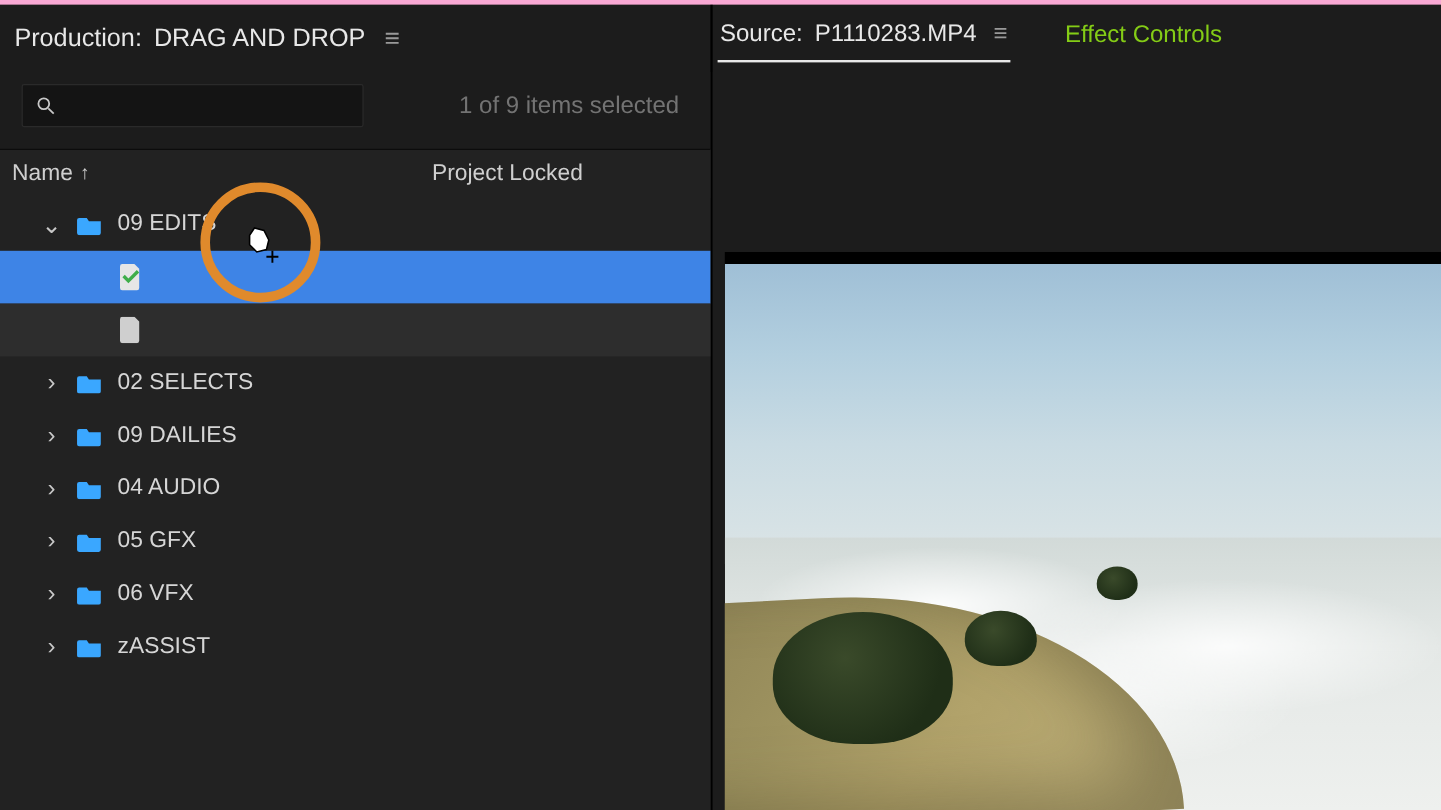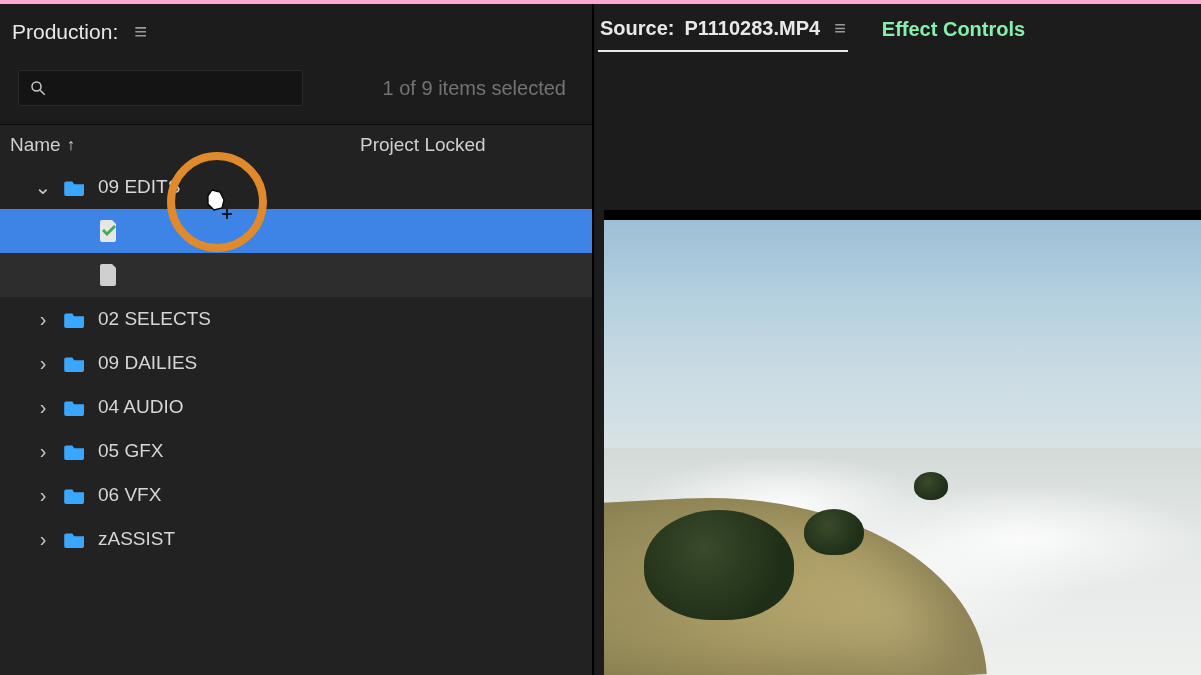--- a/index.html
+++ b/index.html
@@ -164,29 +164,28 @@
     flex: 1;
     background: #1c1c1c;
     display: flex;
     flex-direction: column;
   }
   .right-tabs {
     display: flex;
     align-items: center;
     height: 56px;
     padding: 0 4px;
-    gap: 32px;
-    font-weight: bold;
+    gap: 44px;
   }
   .rtab {
     display:flex;
     align-items:center;
     gap:10px;
     font-size: 20px;
-    color: #86efac;
+    color: #84cc16;
     padding: 5px 2px 10px 2px;
     white-space: nowrap;
   }
   .rtab.active {
     color: #e8e8e8;
     border-bottom: 2px solid #e8e8e8;
   }
   .rtab .menu-glyph { font-size: 20px; color:#999; padding-left:4px;}
   .viewer {
     flex: 1;
@@ -252,20 +251,21 @@
 </style>
 </head>
 <body>
 
 <div class="app">
 
   <div class="left-panel">
     <div class="panel-tabs">
       <div class="tab">
         <span>Production:</span>
+        <span>DRAG AND DROP</span>
         <span class="menu-glyph">≡</span>
       </div>
     </div>
 
     <div class="panel-body">
       <div class="search-row">
         <div class="search-box">
           <svg width="18" height="18" viewBox="0 0 24 24">
             <circle cx="10" cy="10" r="6" stroke="#c8c8c8" stroke-width="2" fill="none"></circle>
             <line x1="15" y1="15" x2="21" y2="21" stroke="#c8c8c8" stroke-width="2"></line>

